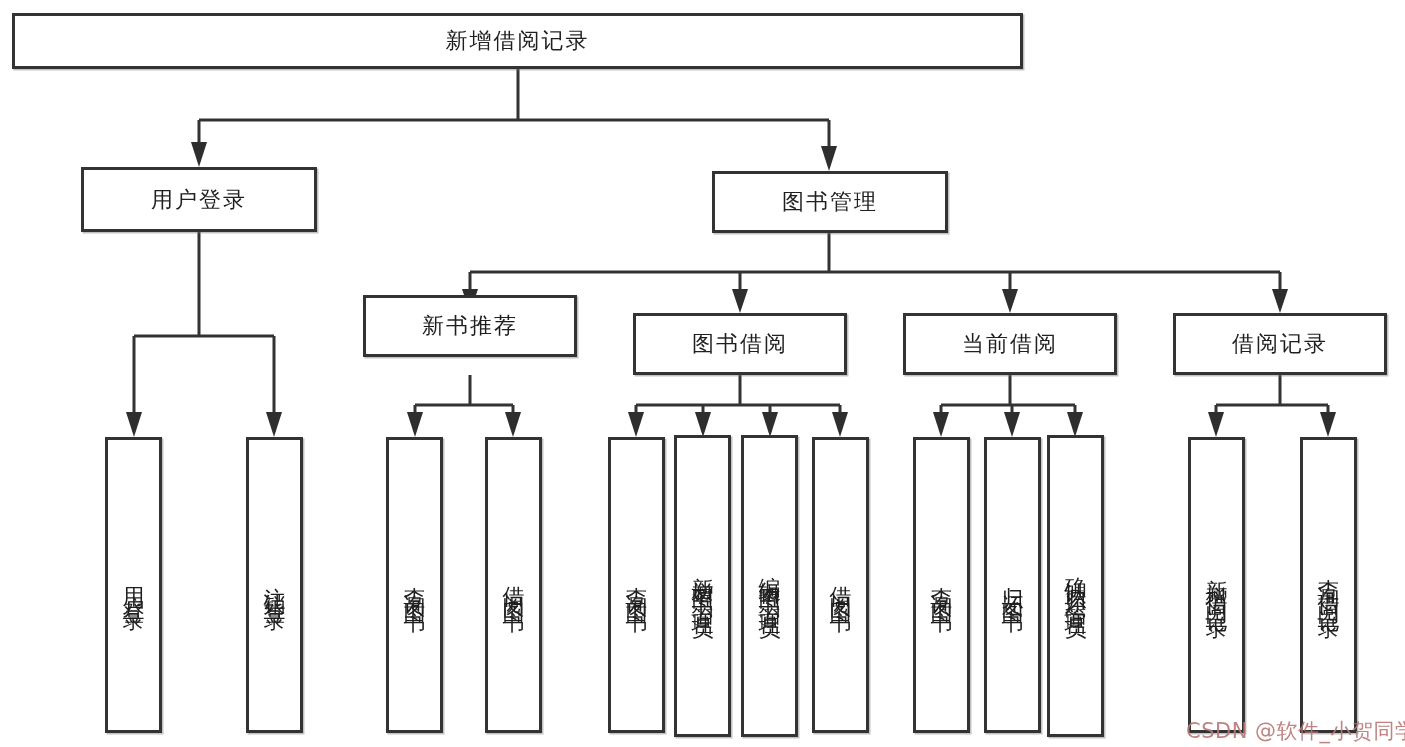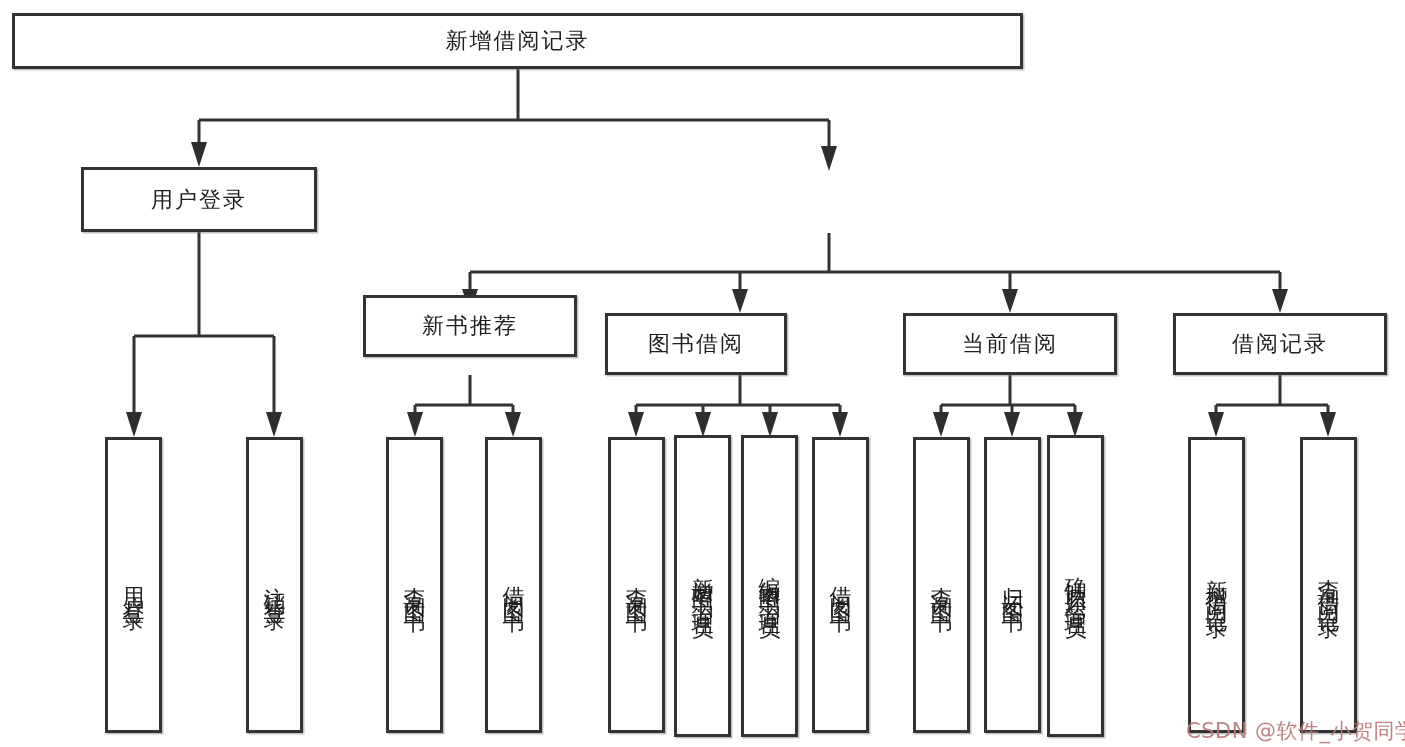--- a/index.html
+++ b/index.html
@@ -88,25 +88,28 @@
     <polygon class="arrow" points="1320,412 1336,412 1328,437"></polygon>
   </svg>
 
   <div class="box h" style="left:12px;top:13px;width:1011px;height:56px">
     <span>新增借阅记录</span>
   </div>
 
   <div class="box h" style="left:81px;top:167px;width:236px;height:65px">
     <span>用户登录</span>
   </div>
+  <div class="box h" style="left:712px;top:171px;width:236px;height:62px">
+    <span>图书管理</span>
+  </div>
 
   <div class="box h" style="left:363px;top:295px;width:214px;height:62px">
     <span>新书推荐</span>
   </div>
-  <div class="box h" style="left:605px;top:313px;width:182px;height:62px">
+  <div class="box h" style="left:633px;top:313px;width:214px;height:62px">
     <span>图书借阅</span>
   </div>
   <div class="box h" style="left:903px;top:313px;width:214px;height:62px">
     <span>当前借阅</span>
   </div>
   <div class="box h" style="left:1173px;top:313px;width:214px;height:62px">
     <span>借阅记录</span>
   </div>
 
   <div class="box v" style="left:105px;top:437px;width:57px;height:296px">

